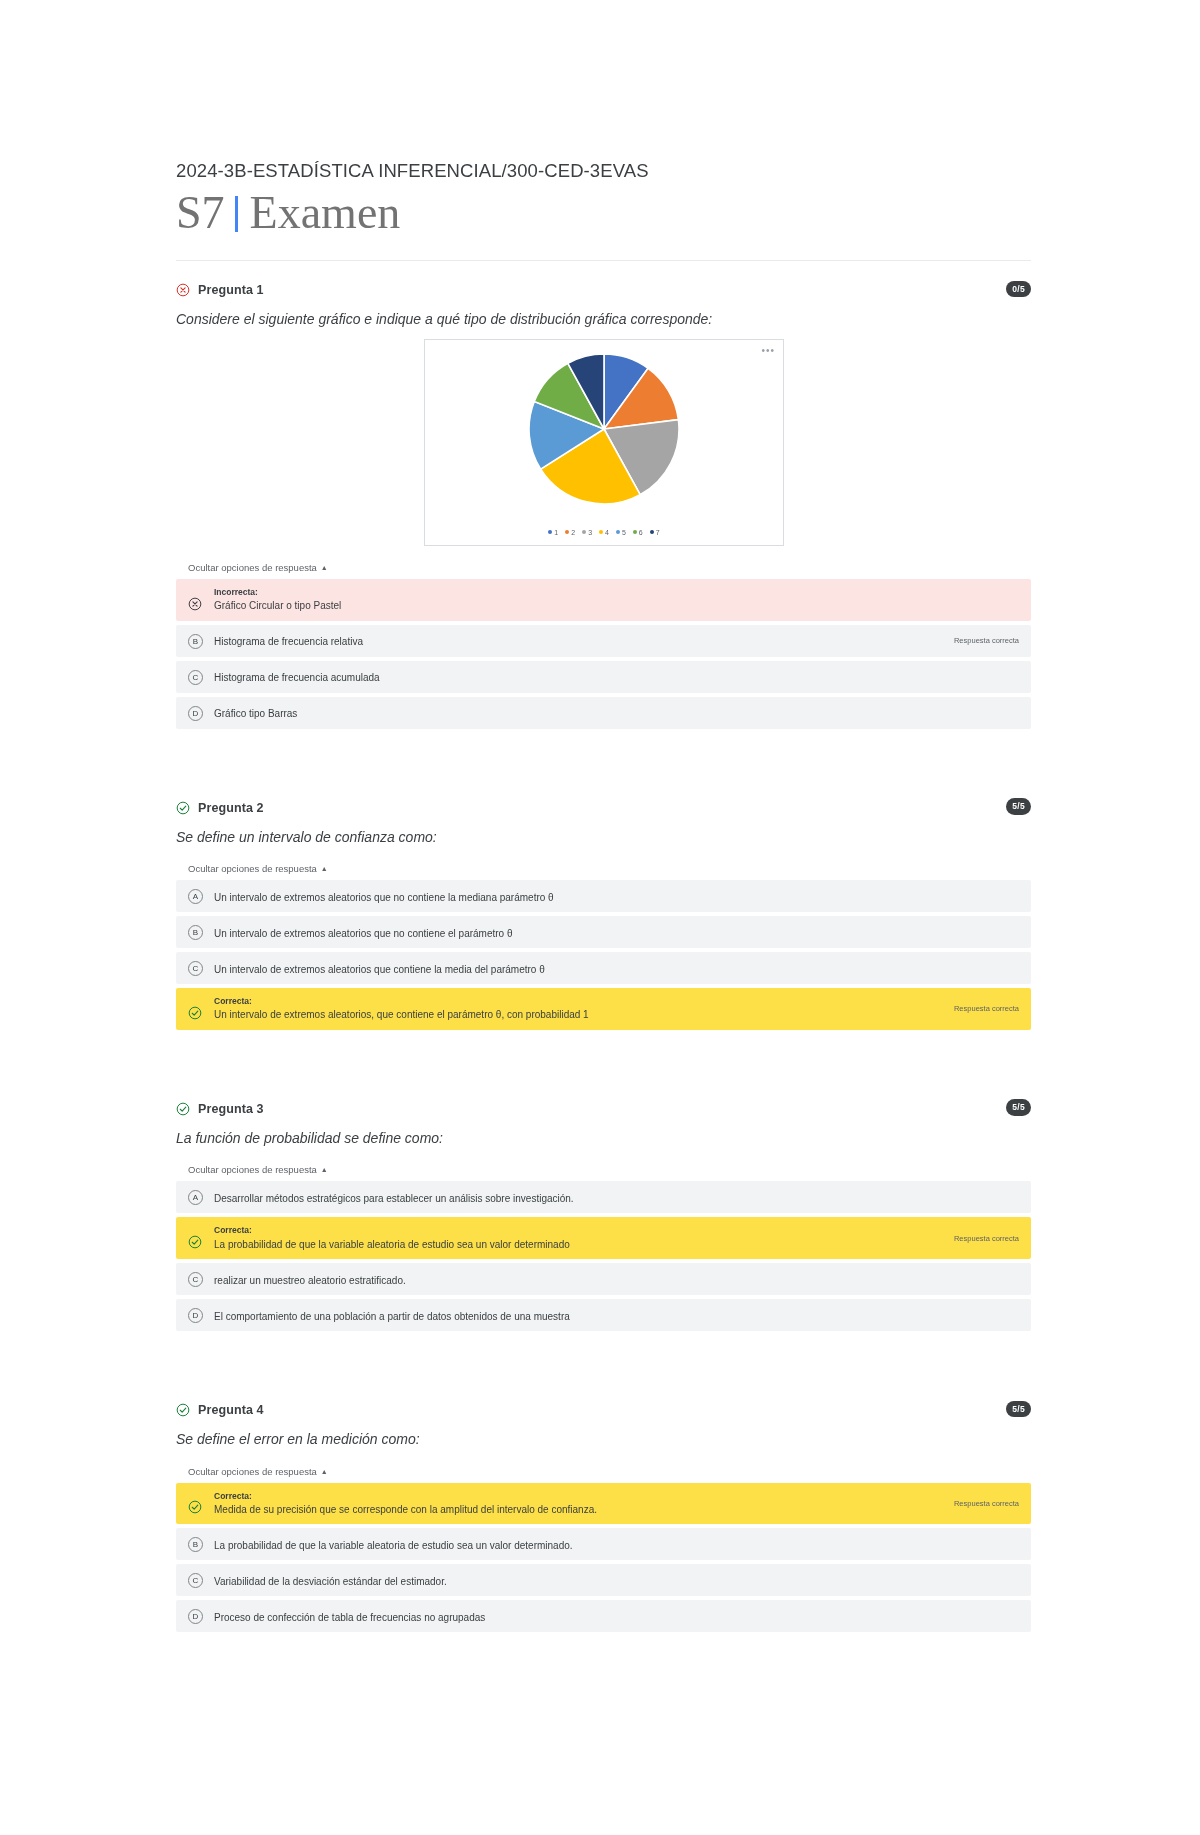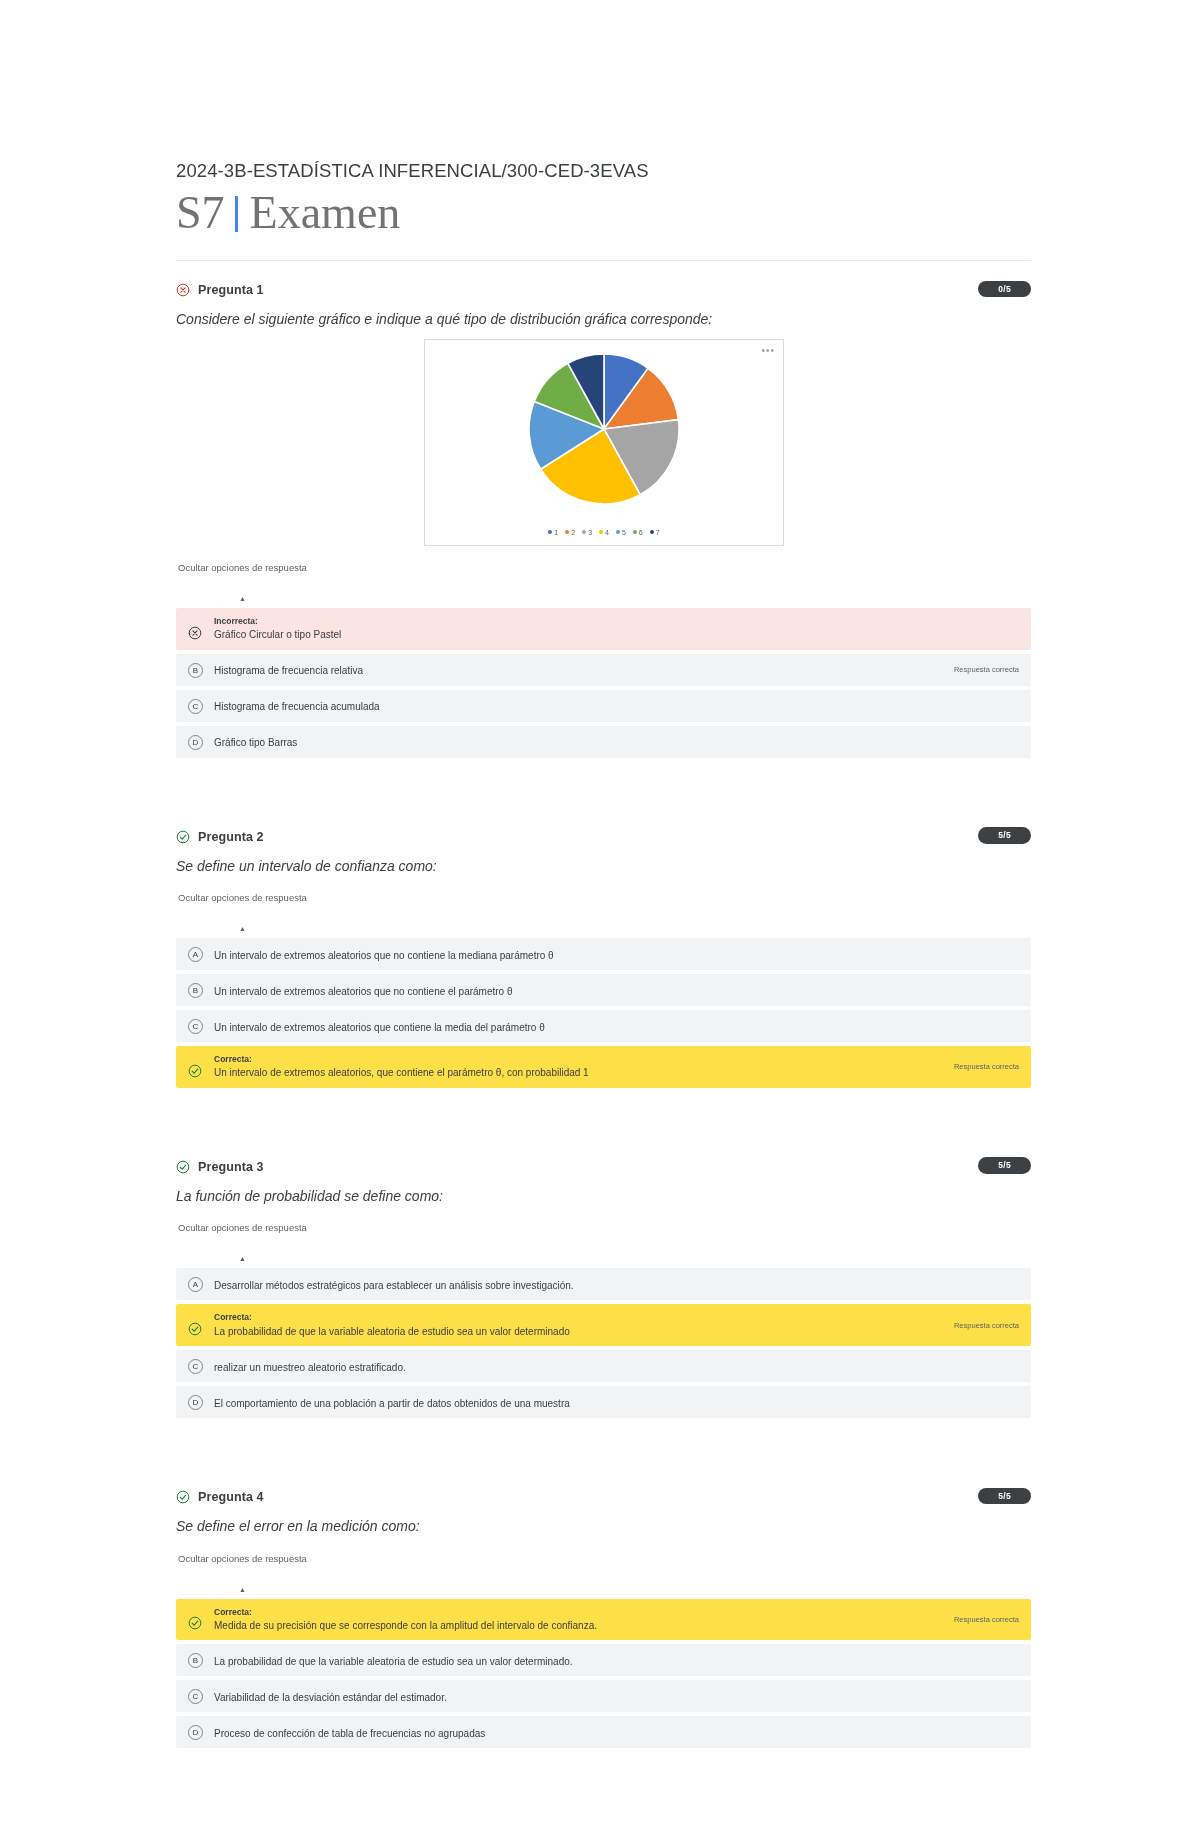--- a/index.html
+++ b/index.html
@@ -53,21 +53,21 @@
   .q-label{
     font-size:12.5px;font-weight:700;color:#3c4043;letter-spacing:.1px;
   }
   .ico{
     width:14px;height:14px;flex:0 0 14px;display:block;
   }
   .score-badge{
     background:#3c4043;color:#ffffff;
     font-size:8.5px;font-weight:700;
     border-radius:10px;
-    padding:4px 20px;
+    padding:4px 6px;
     letter-spacing:.3px;
     line-height:1;
   }
   .q-text{
     font-size:14px;color:#3c4043;
     margin:13px 0 0 0;line-height:1.4;font-style:italic;
   }
 
   
   .chart-card{
@@ -89,24 +89,23 @@
     position:absolute;left:0;right:0;bottom:9px;
     display:flex;justify-content:center;align-items:center;gap:7px;
   }
   .legend-item{display:flex;align-items:center;gap:2px;}
   .legend-swatch{width:4px;height:4px;border-radius:50%;display:block;}
   .legend-label{font-size:7px;color:#5f6368;line-height:1;}
 
   
   .toggle-opts{
     font-size:9.5px;color:#5f6368;
-    margin:16px 0 6px 2px;
-    display:inline-flex;align-items:center;gap:22px;
+    margin:16px 0 6px 12px;
+    display:inline-flex;align-items:center;gap:4px;
     cursor:pointer;
-    flex-direction:column;
   }
   .caret{font-size:7px;color:#5f6368;line-height:1;}
 
   .opt{
     display:flex;align-items:flex-end;
     background:#f1f3f4;
     border-radius:2px;
     padding:8px 12px;
     margin-bottom:4px;
     min-height:16px;

